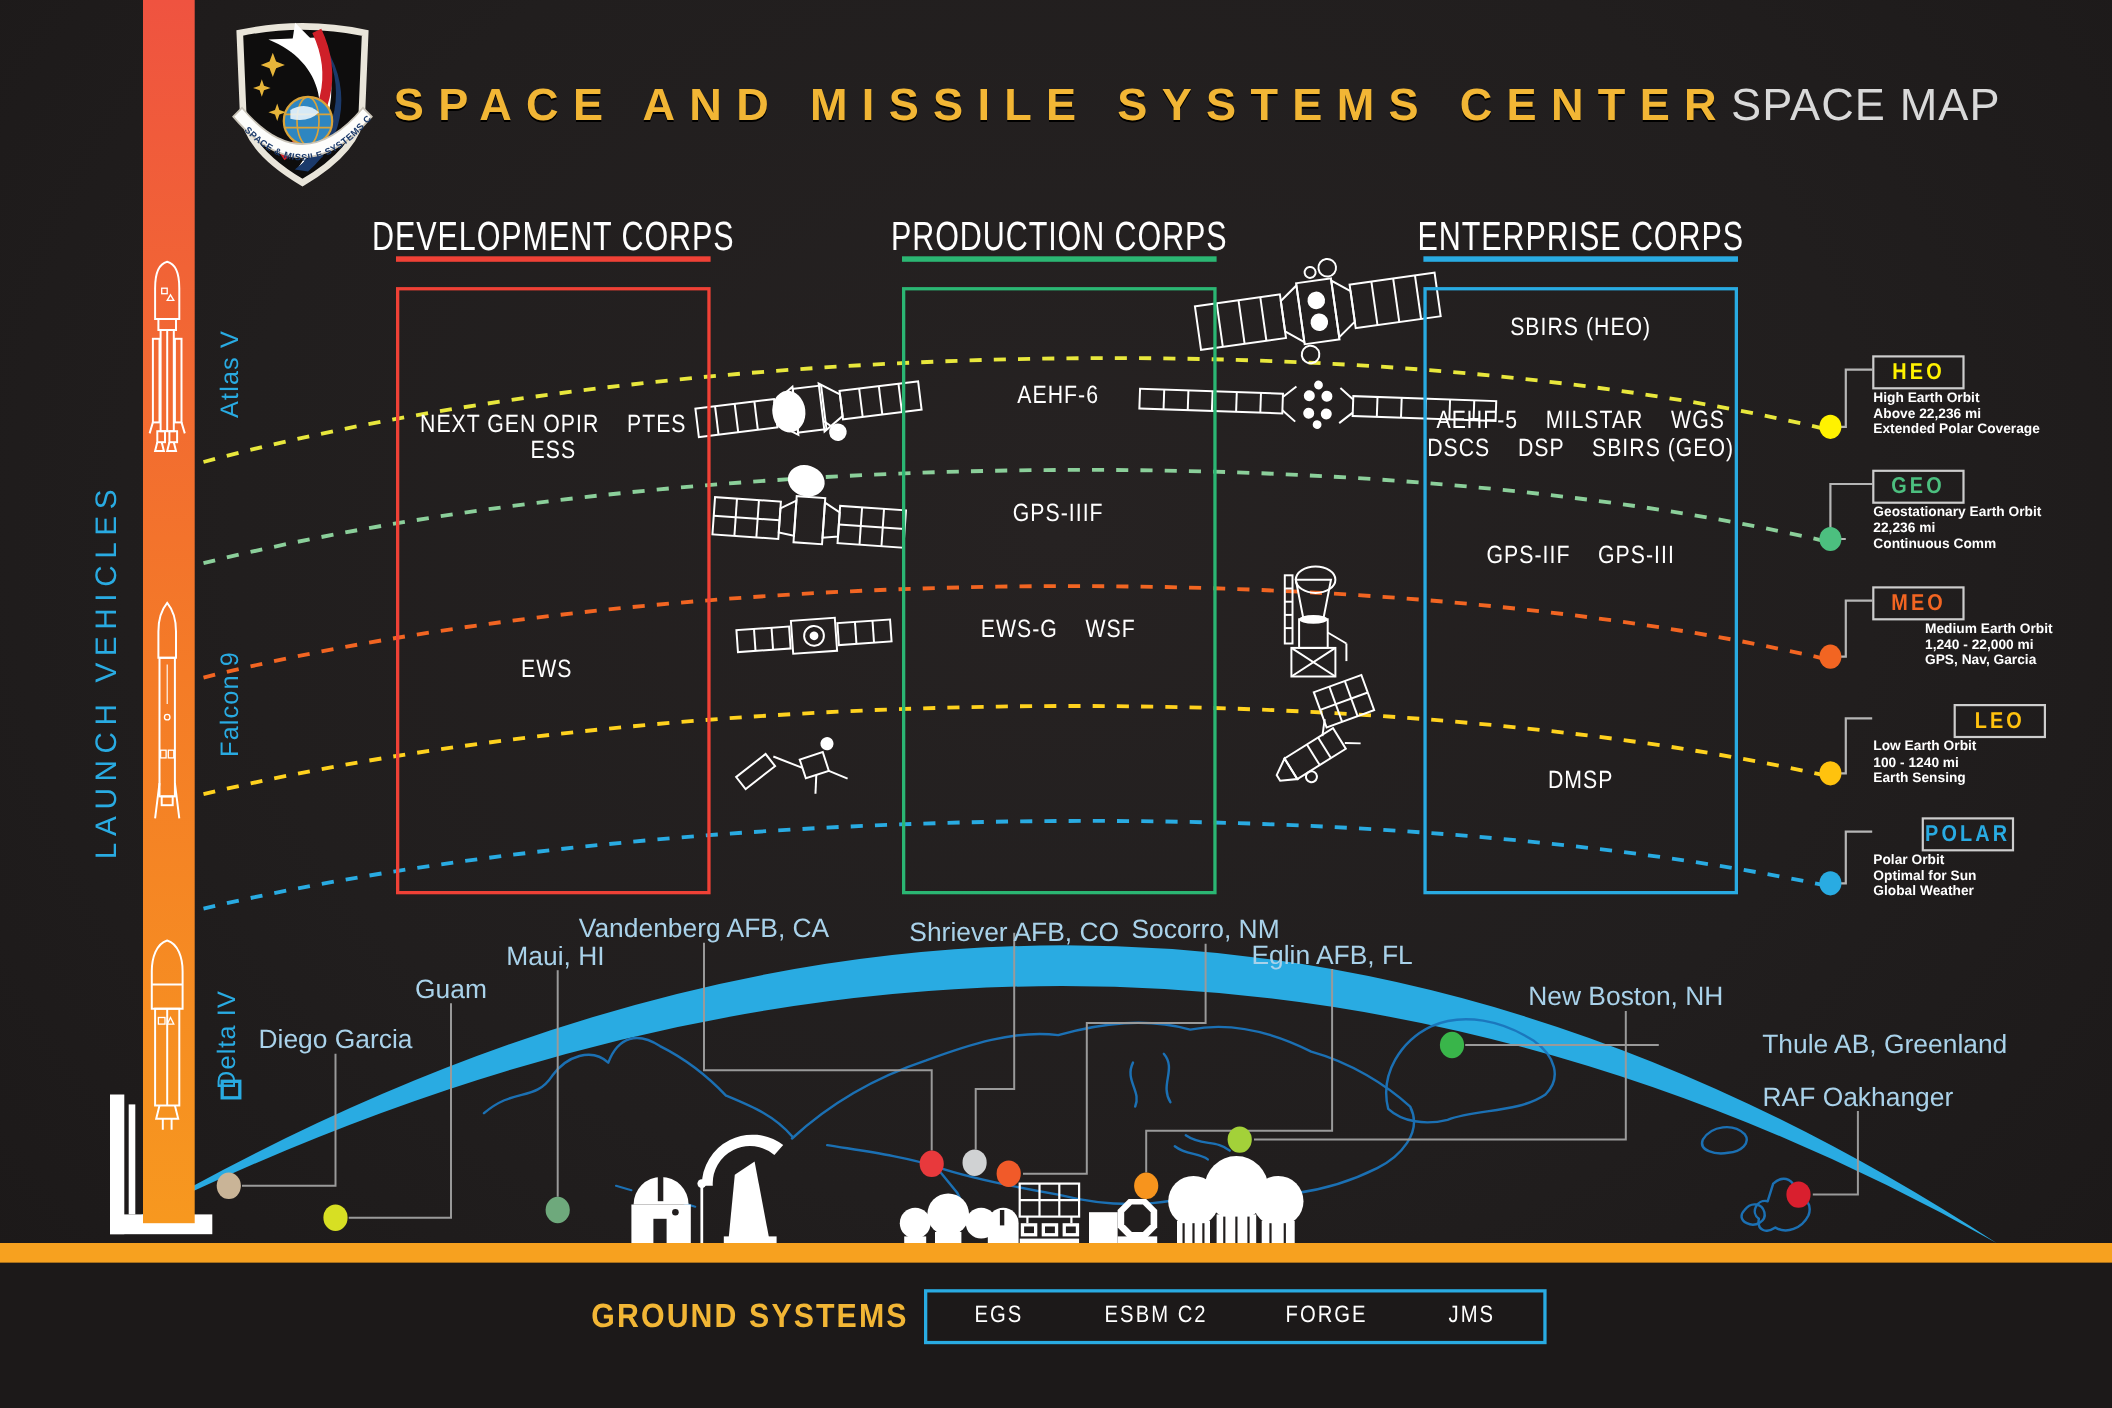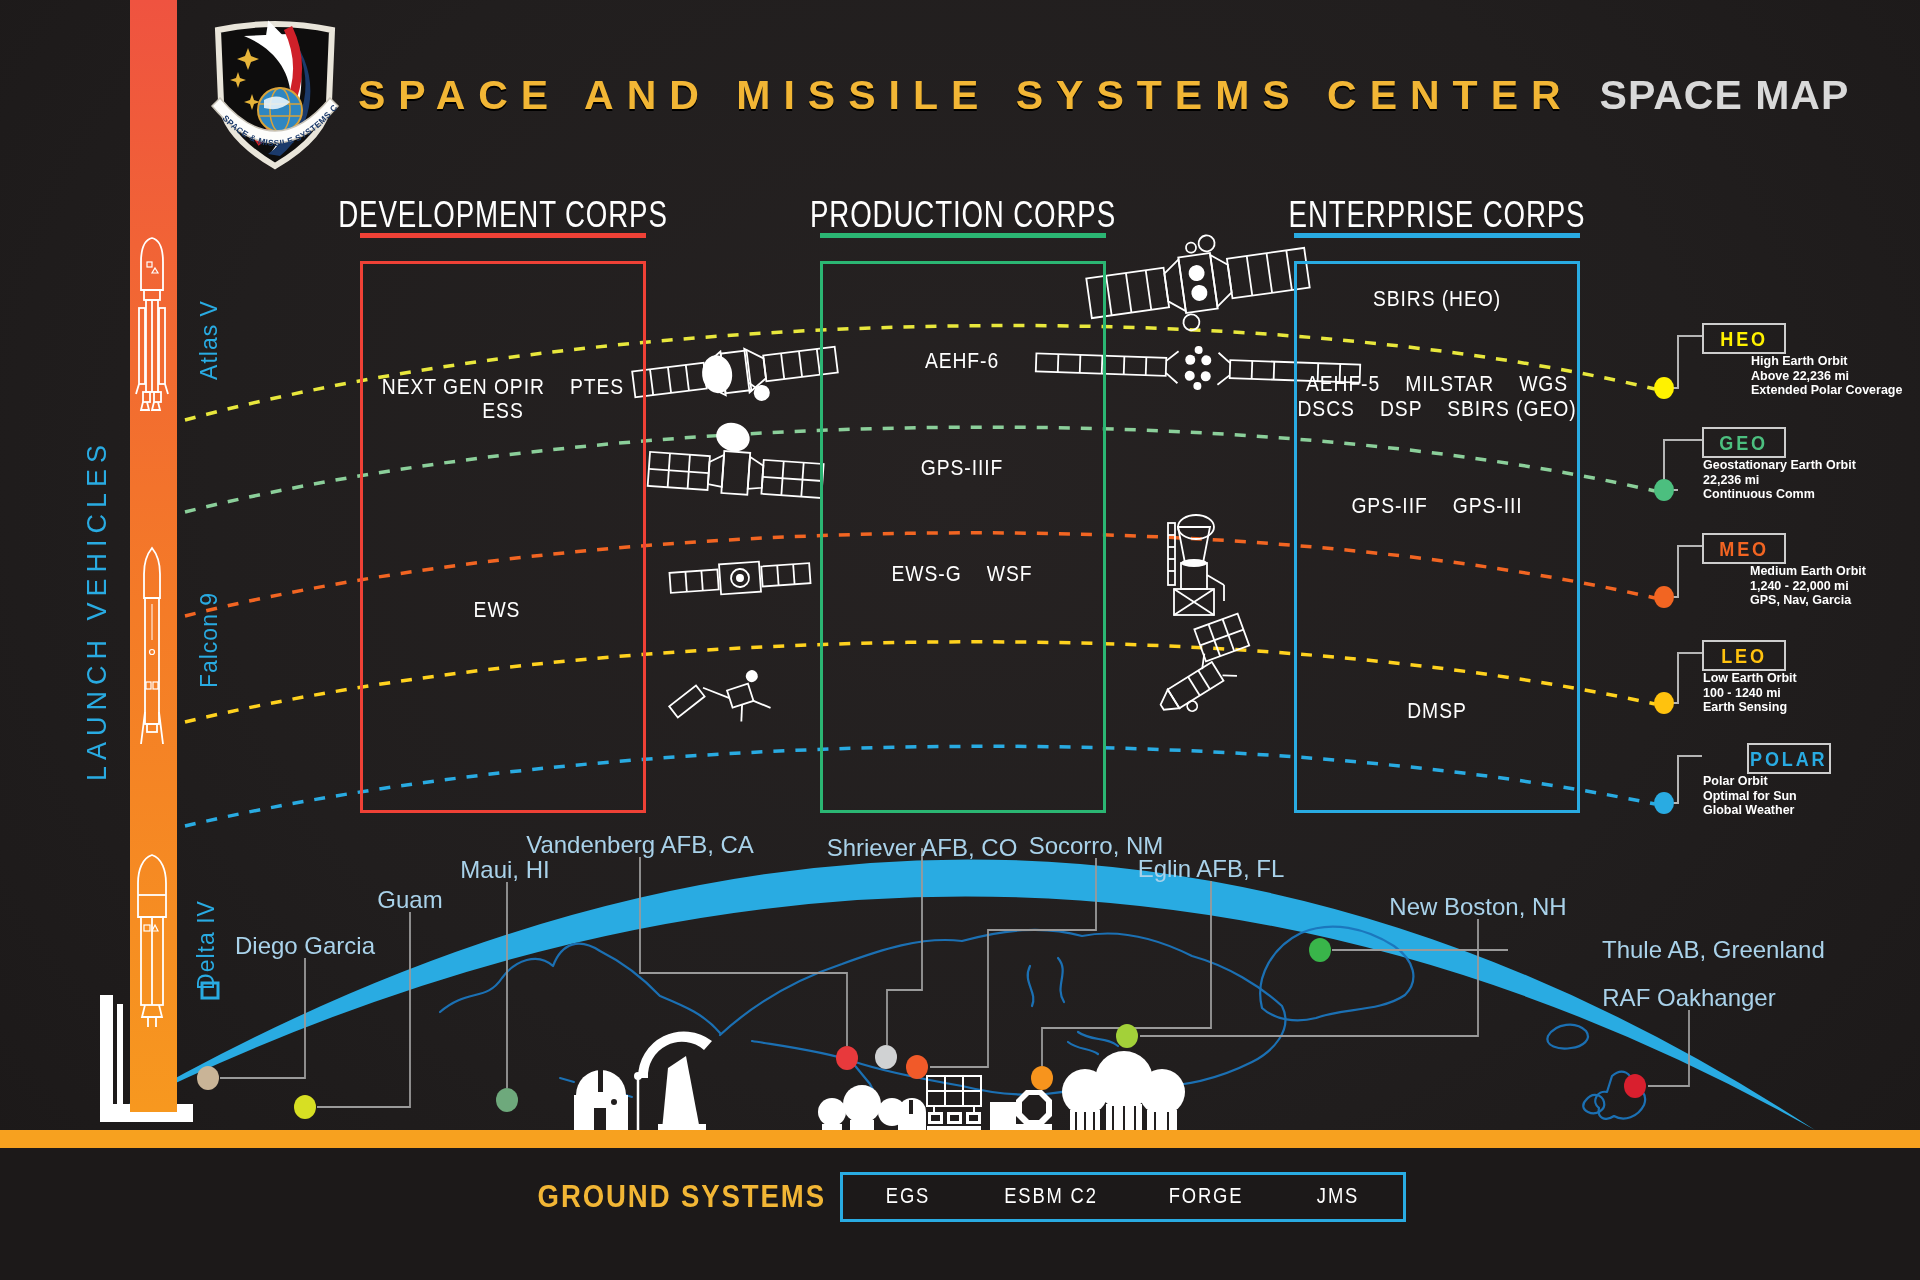--- a/index.html
+++ b/index.html
@@ -6,21 +6,21 @@
   #stage{position:relative;width:1920px;height:1280px;overflow:hidden;
          background:radial-gradient(ellipse at 50% 38%, #262222 0%, #211e1e 55%, #1b1818 100%);
          font-family:"Liberation Sans", sans-serif;}
   .abs{position:absolute;}
   svg text{font-family:"Liberation Sans", sans-serif;}
 
   
   #title-row{left:358px;top:72px;white-space:nowrap;}
   .main-title{color:#f2b635;font-size:41px;font-weight:700;letter-spacing:13px;
               text-shadow:0 2px 0 #000;}
-  .sub-title{color:#d9d9d9;font-size:41px;font-weight:700;letter-spacing:1px;margin-left:26px;}
+  .sub-title{color:#d9d9d9;font-size:41px;font-weight:400;letter-spacing:1px;}
 
   
   .corps-header{transform:translateX(-50%) scale(0.84,1.12);transform-origin:center;
                 color:#fff;font-size:33px;font-weight:400;letter-spacing:1px;white-space:nowrap;}
   .corps-underline{height:5px;}
   .corps-box{border-style:solid;border-width:3px;background:transparent;}
   .program-row{transform:translate(-50%,-50%) scale(0.92,1.08);color:#fff;font-size:21px;
                letter-spacing:1px;white-space:pre;font-weight:400;}
 
   
@@ -423,21 +423,21 @@
   <div class="abs program-row" style="left:1437px;top:710px;">DMSP</div>
 
   <div class="abs vrot" id="lv-label" style="left:97px;top:610px;">LAUNCH VEHICLES</div>
   <div class="abs vrot vehicle-label" style="left:209px;top:340px;">Atlas V</div>
   <div class="abs vrot vehicle-label" style="left:209px;top:640px;">Falcon 9</div>
   <div class="abs vrot vehicle-label" style="left:206px;top:945px;">Delta IV</div>
 
   <div class="abs orbit-box" style="left:1702px;top:323px;">
       <span class="orbit-code" style="color: rgb(255, 242, 0);">HEO</span>
     </div>
-  <div class="abs orbit-desc" style="left:1703px;top:354px;margin-left:48px;">
+  <div class="abs orbit-desc" style="left:1703px;top:354px;">
     <div>High Earth Orbit</div>
     <div>Above 22,236 mi</div>
     <div>Extended Polar Coverage</div>
   </div>
 
   <div class="abs orbit-box" style="left:1702px;top:427px;">
       <span class="orbit-code" style="color: rgb(76, 191, 127);">GEO</span>
     </div>
   <div class="abs orbit-desc" style="left:1703px;top:458px;">
     <div>Geostationary Earth Orbit</div>
@@ -447,21 +447,21 @@
 
   <div class="abs orbit-box" style="left:1702px;top:533px;">
       <span class="orbit-code" style="color: rgb(242, 101, 34);">MEO</span>
     </div>
   <div class="abs orbit-desc" style="left:1703px;top:564px;margin-left:47px;">
     <div>Medium Earth Orbit</div>
     <div>1,240 - 22,000 mi</div>
     <div>GPS, Nav, Garcia</div>
   </div>
 
-  <div class="abs orbit-box" style="left:1702px;top:640px;">
+  <div class="abs orbit-box" style="left:1776px;top:640px;">
       <span class="orbit-code" style="color: rgb(255, 194, 14);">LEO</span>
     </div>
   <div class="abs orbit-desc" style="left:1703px;top:671px;">
     <div>Low Earth Orbit</div>
     <div>100 - 1240 mi</div>
     <div>Earth Sensing</div>
   </div>
 
   <div class="abs orbit-box" style="left:1702px;top:743px;margin-left:45px;">
       <span class="orbit-code" style="color: rgb(41, 171, 226);">POLAR</span>

